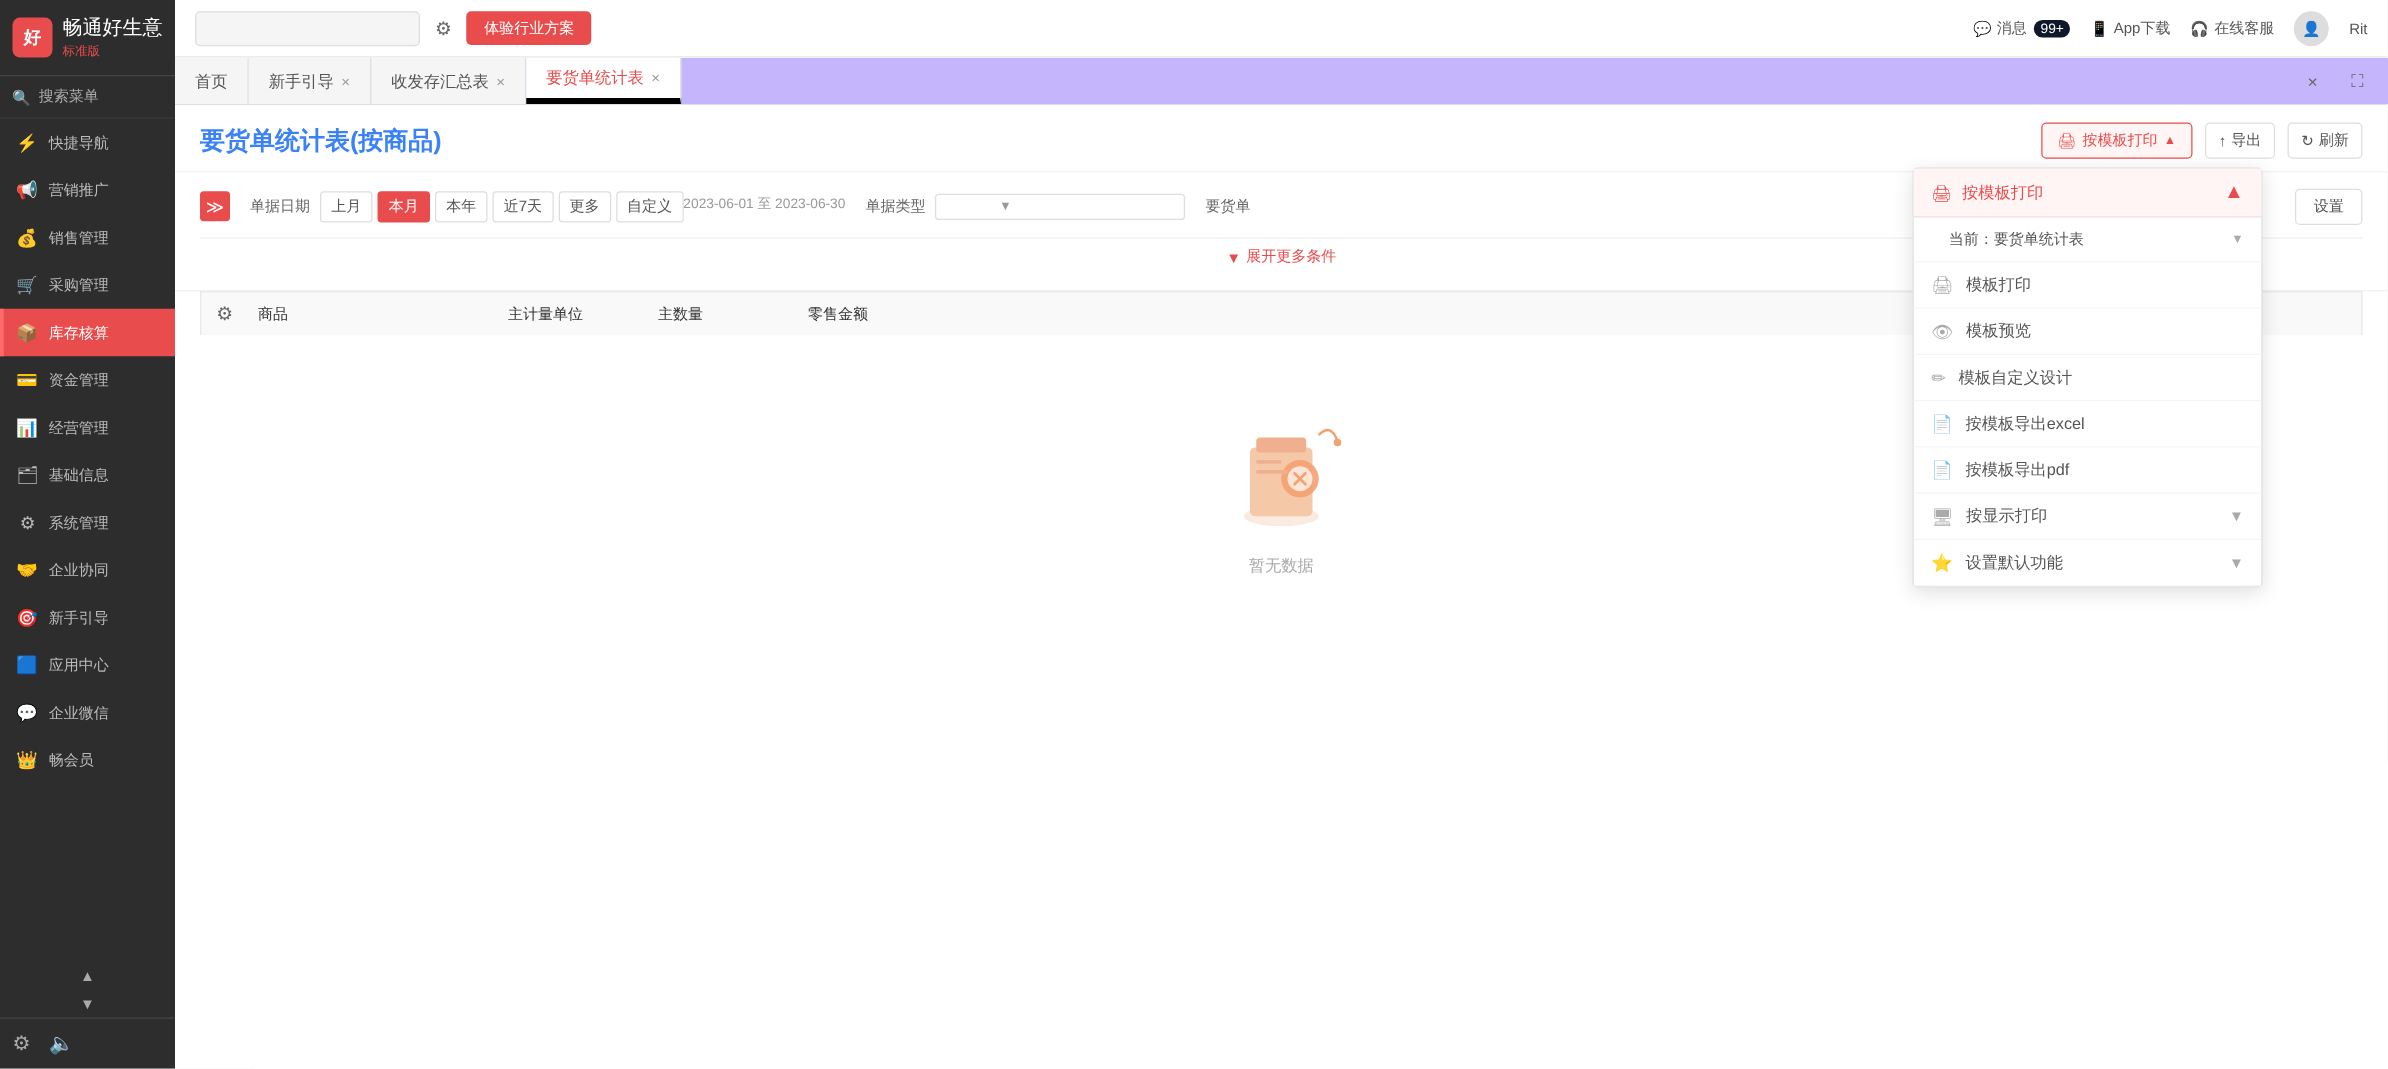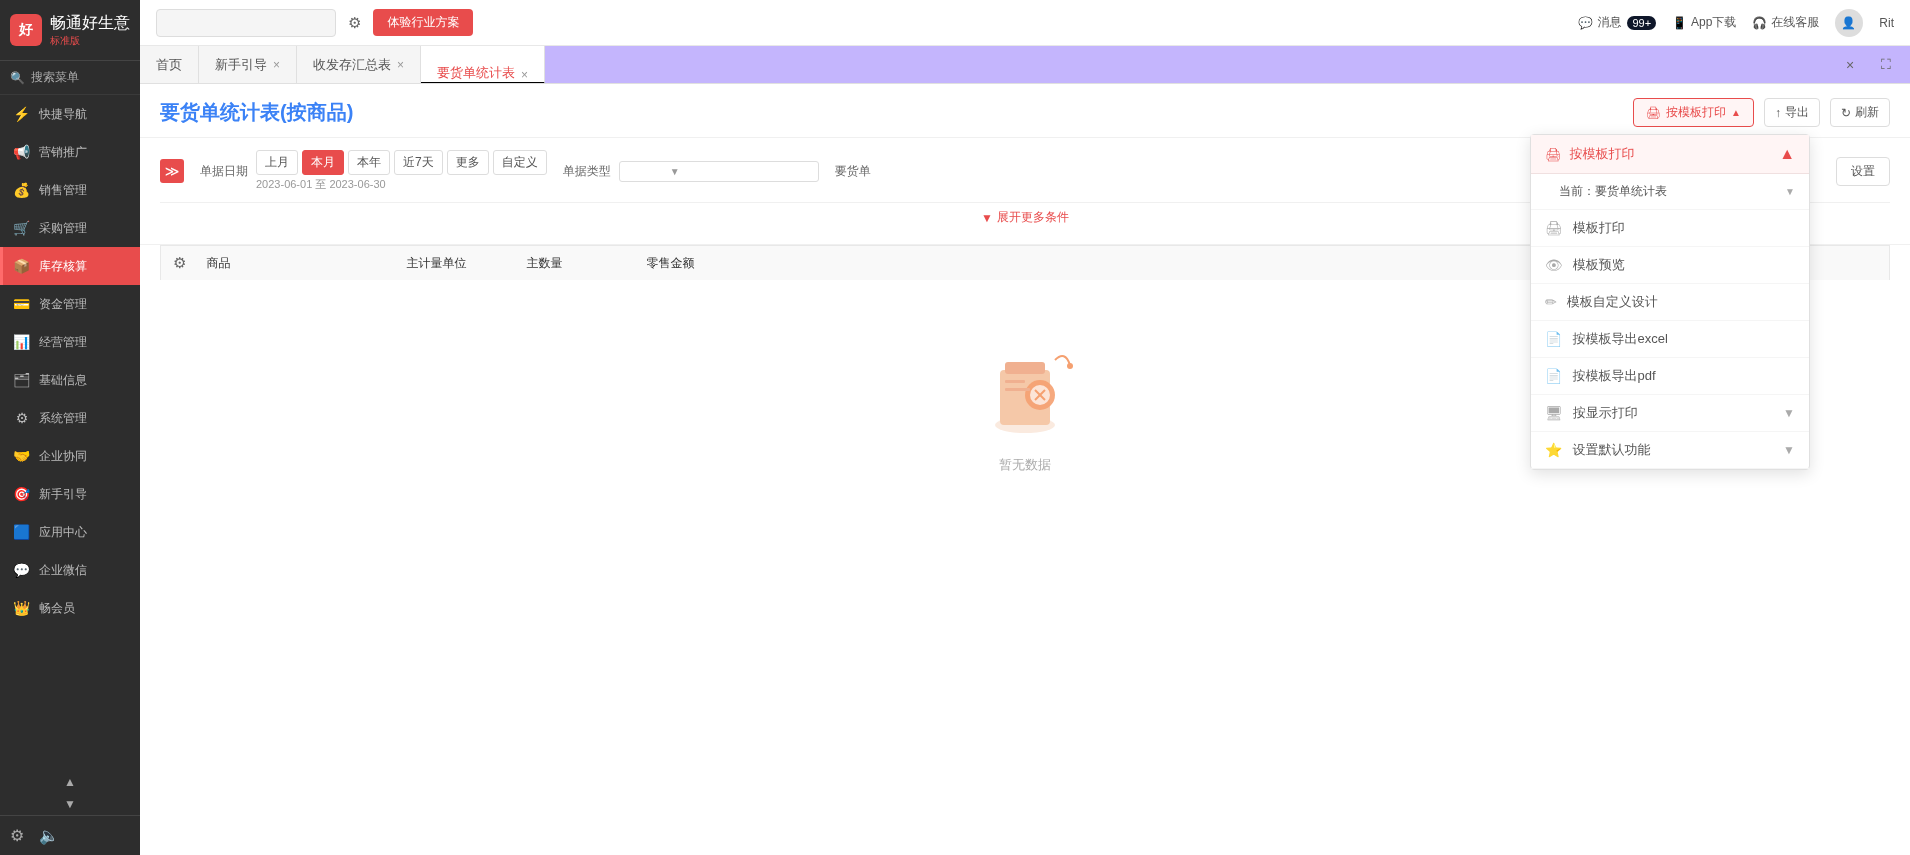--- a/index.html
+++ b/index.html
@@ -139,21 +139,21 @@
       align-items: center;
       padding: 0 16px;
       font-size: 13px;
       color: #555;
       cursor: pointer;
       border-right: 1px solid #e0e0e0;
       white-space: nowrap;
       background: #f5f5f5;
       position: relative;
     }
-    .tab-item.active { background: #fff; color: #e84c4c; border-bottom: 2px solid #000000; font-weight: 500; align-items: flex-end; }
+    .tab-item.active { background: #fff; color: #e84c4c; border-bottom: 6px solid #000000; font-weight: 500; }
     .tab-close { margin-left: 6px; color: #999; font-size: 12px; }
     .tab-home { color: #555; }
 
     .tabbar-right {
       margin-left: auto;
       display: flex;
       align-items: center;
       padding-right: 10px;
       gap: 8px;
     }
@@ -284,21 +284,21 @@
     .date-btn.active {
       background: #e84c4c;
       color: #fff;
       border-color: #e84c4c;
     }
     .date-range {
       font-size: 11px;
       color: #999;
       margin-top: 2px;
     }
-    .date-wrapper { display: flex; flex-direction: column; }
+    .date-wrapper { display: flex; }
 
     .filter-select {
       display: flex; align-items: center;
       padding: 4px 10px;
       border: 1px solid #ddd;
       border-radius: 3px;
       font-size: 12px;
       color: #555;
       background: #fff;
       cursor: pointer;

